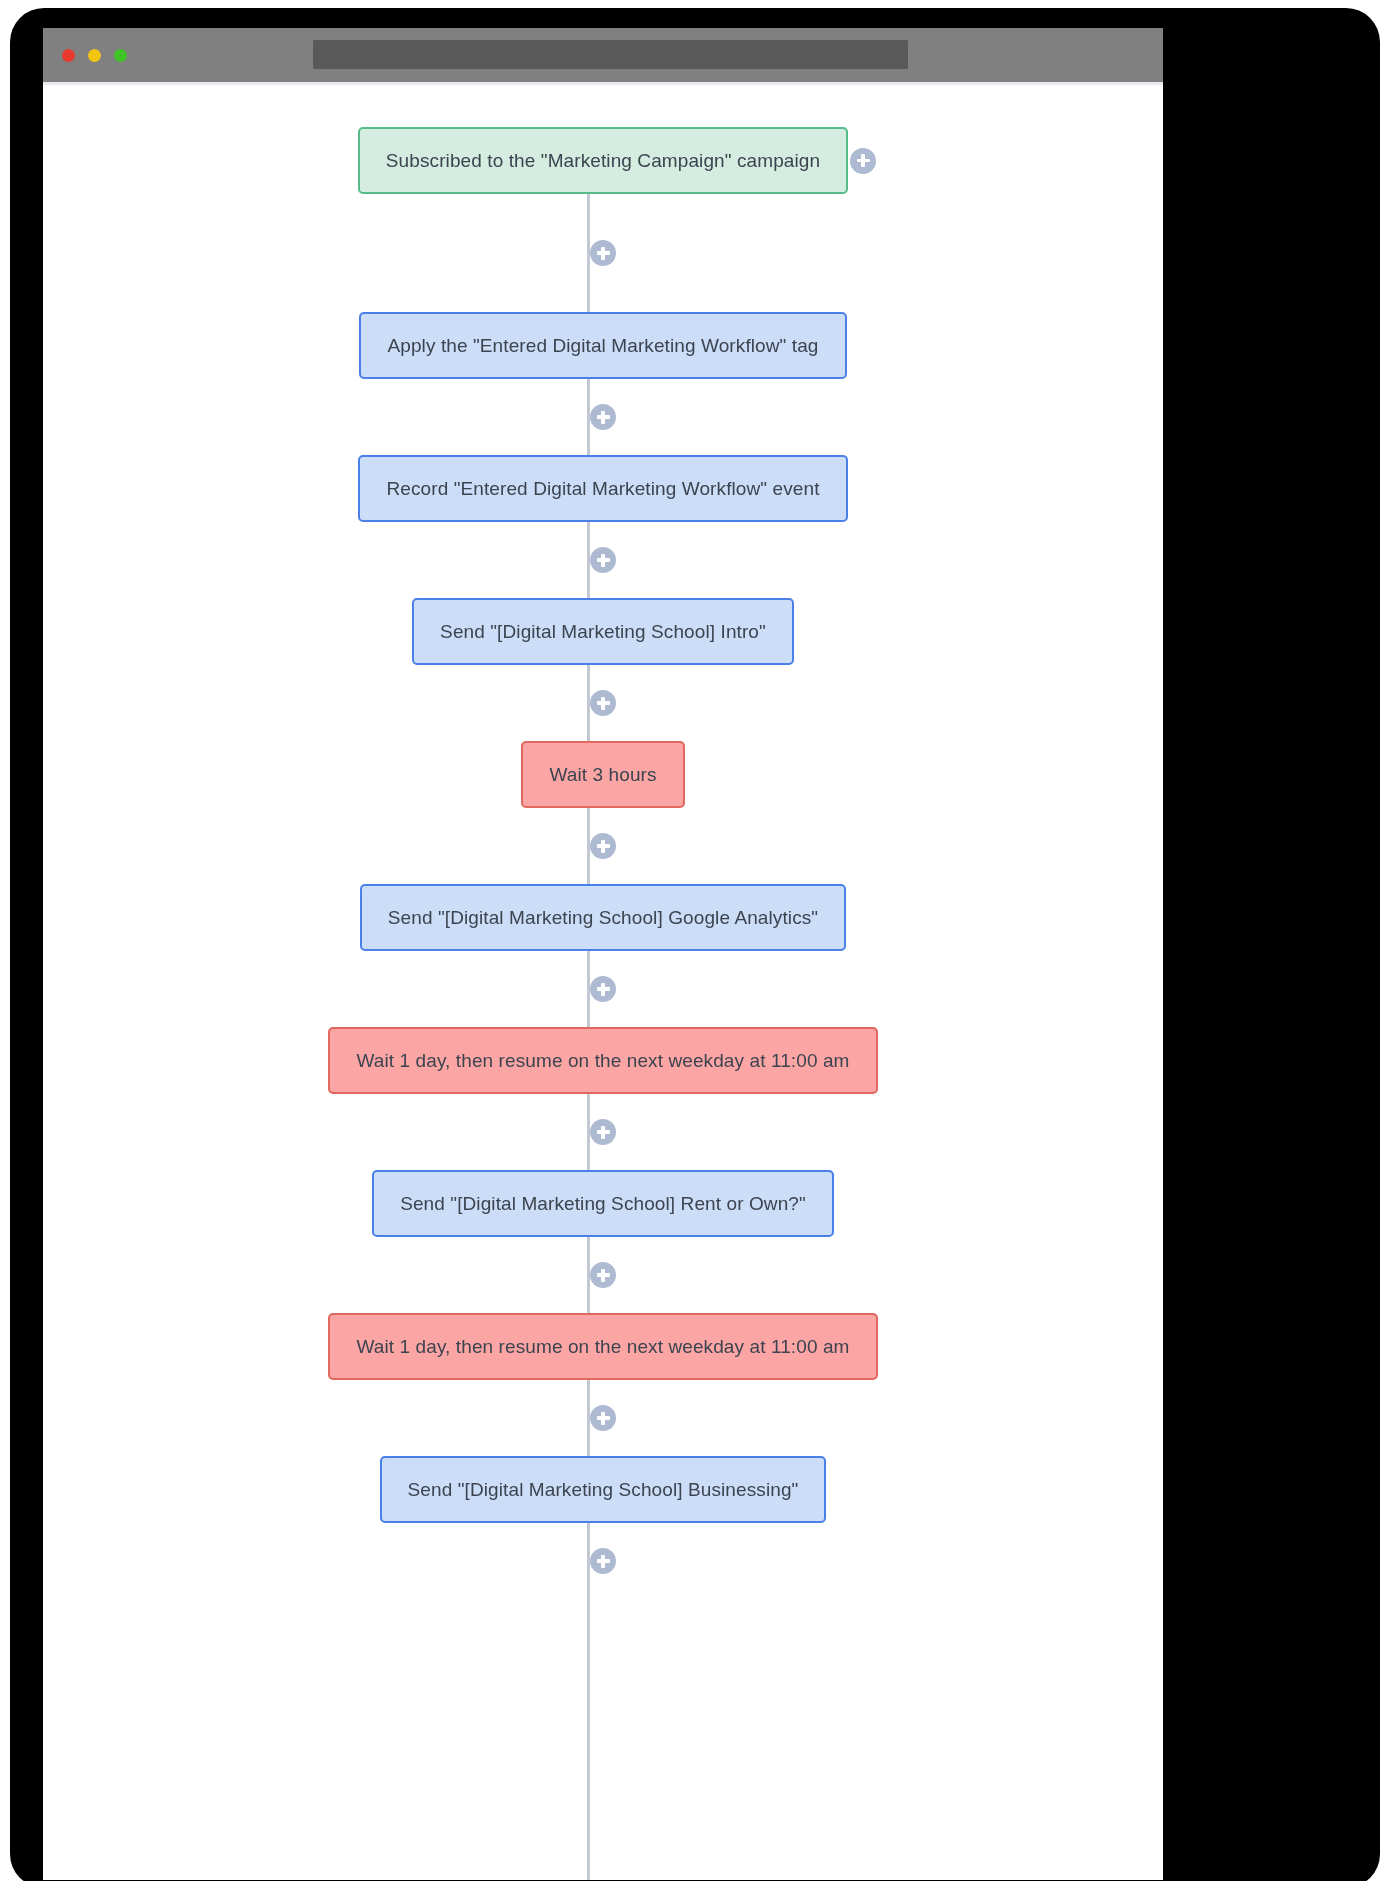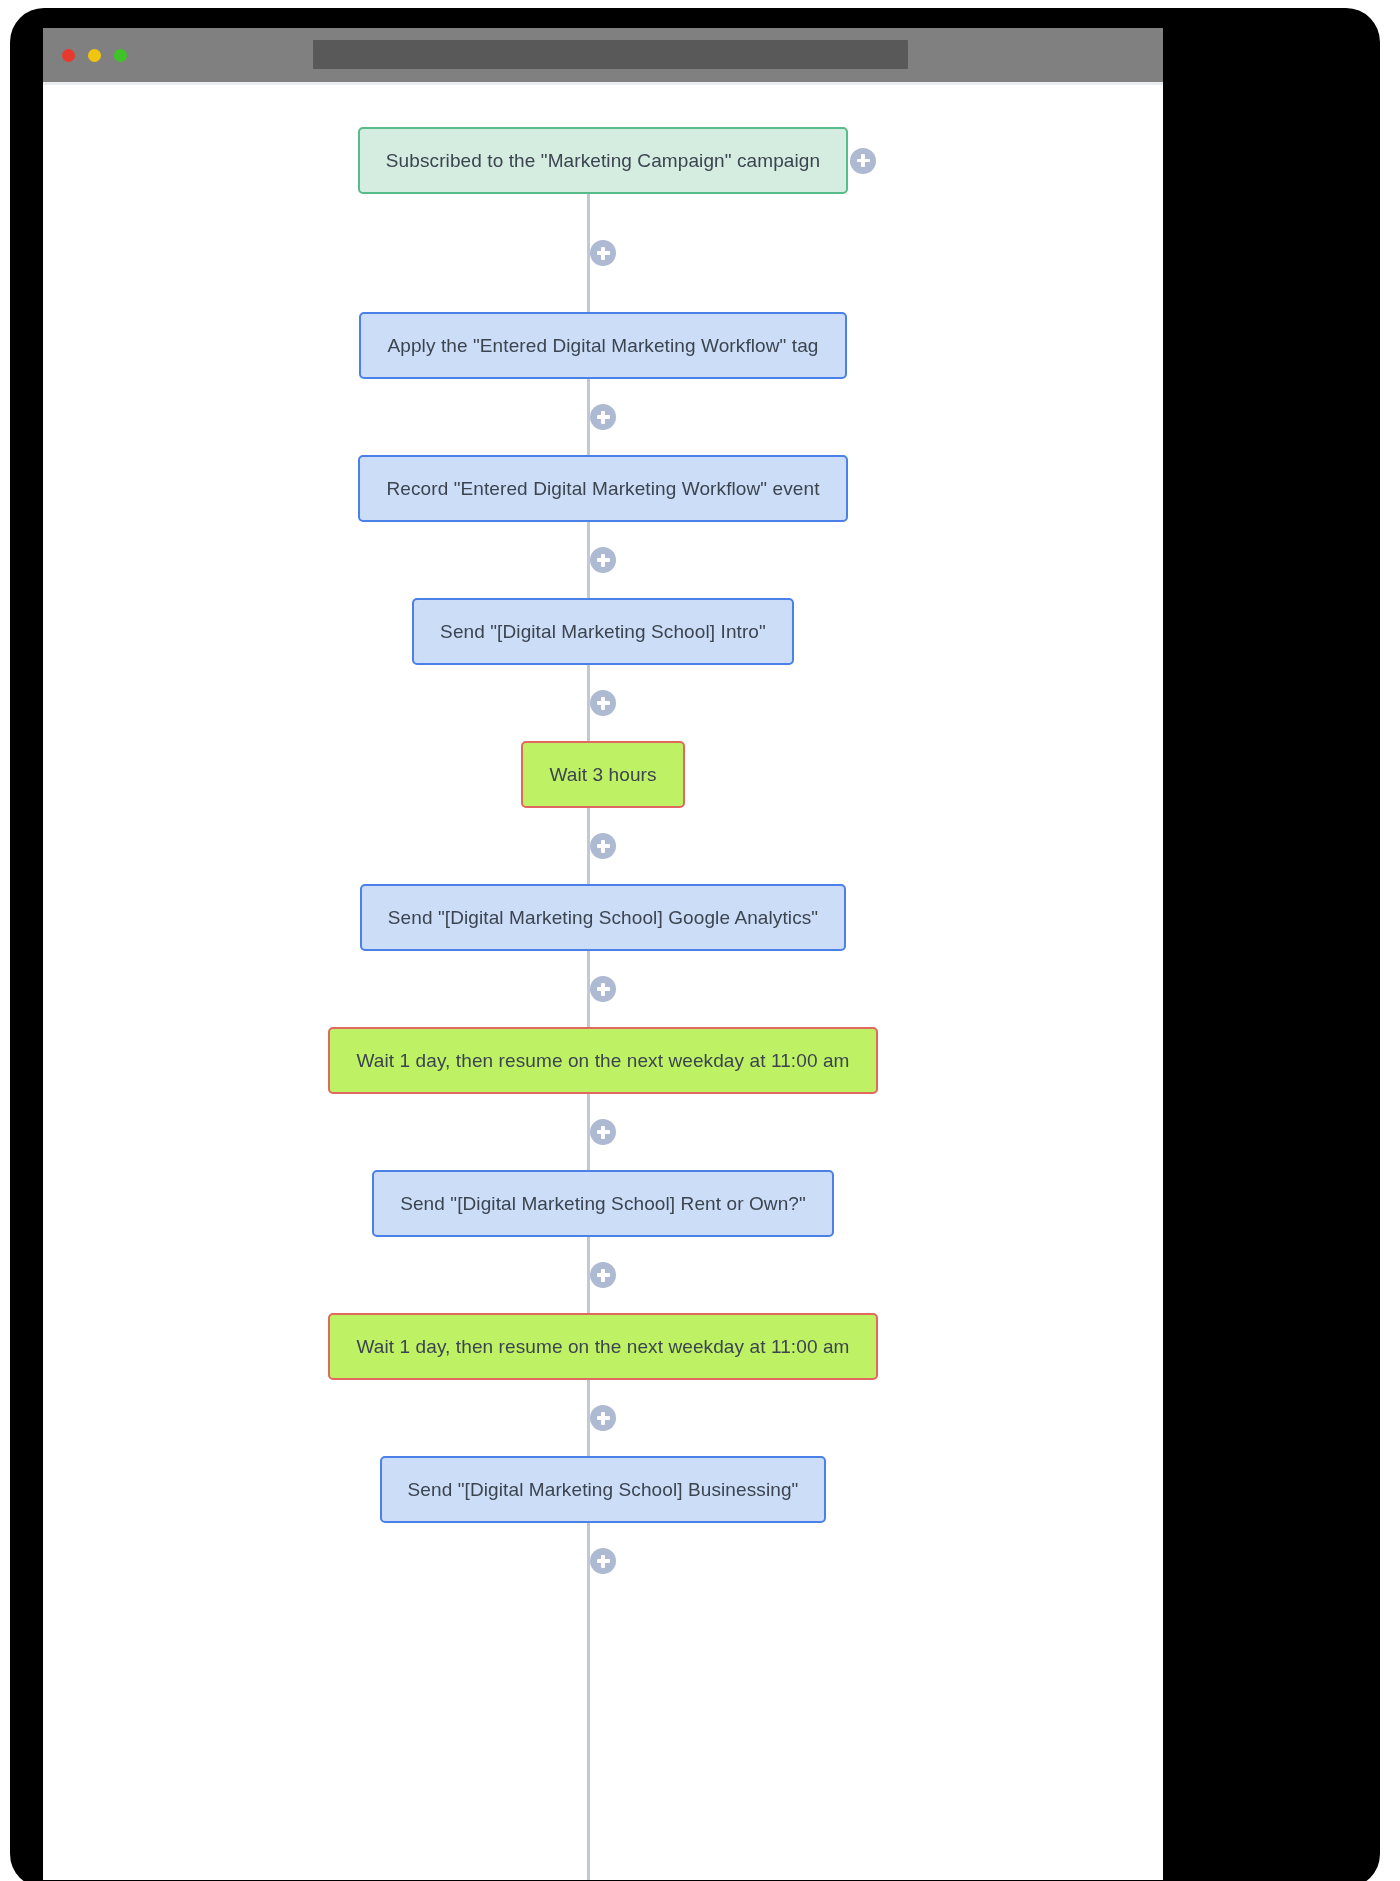--- a/index.html
+++ b/index.html
@@ -125,21 +125,21 @@
   }
   .node.trigger {
     background: #d5ece0;
     border-color: #57bb8a;
   }
   .node.action {
     background: #ccddf7;
     border-color: #4a80e8;
   }
   .node.delay {
-    background: #bef264;
+    background: #fca5a5;
     border-color: #e0685f;
   }
 
   .node-row {
     position: relative;
     display: flex;
     align-items: center;
     justify-content: center;
     width: 100%;
   }

